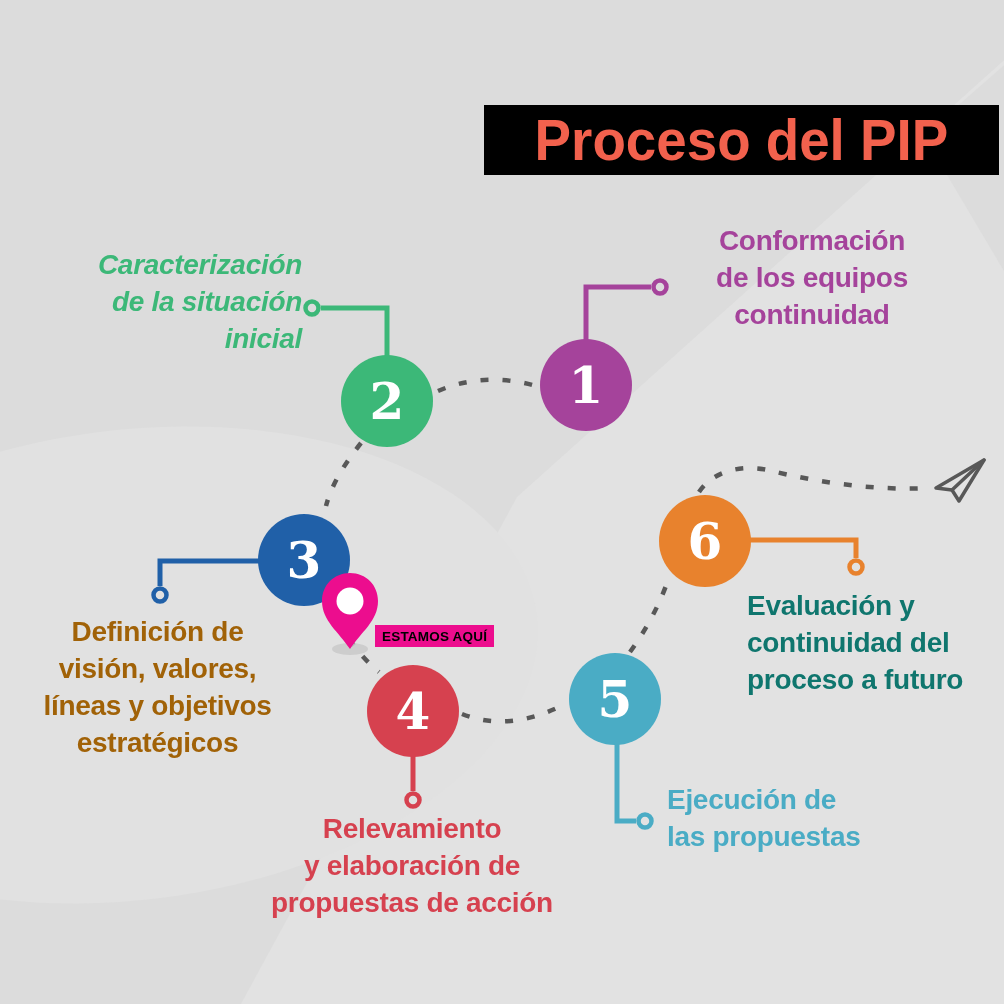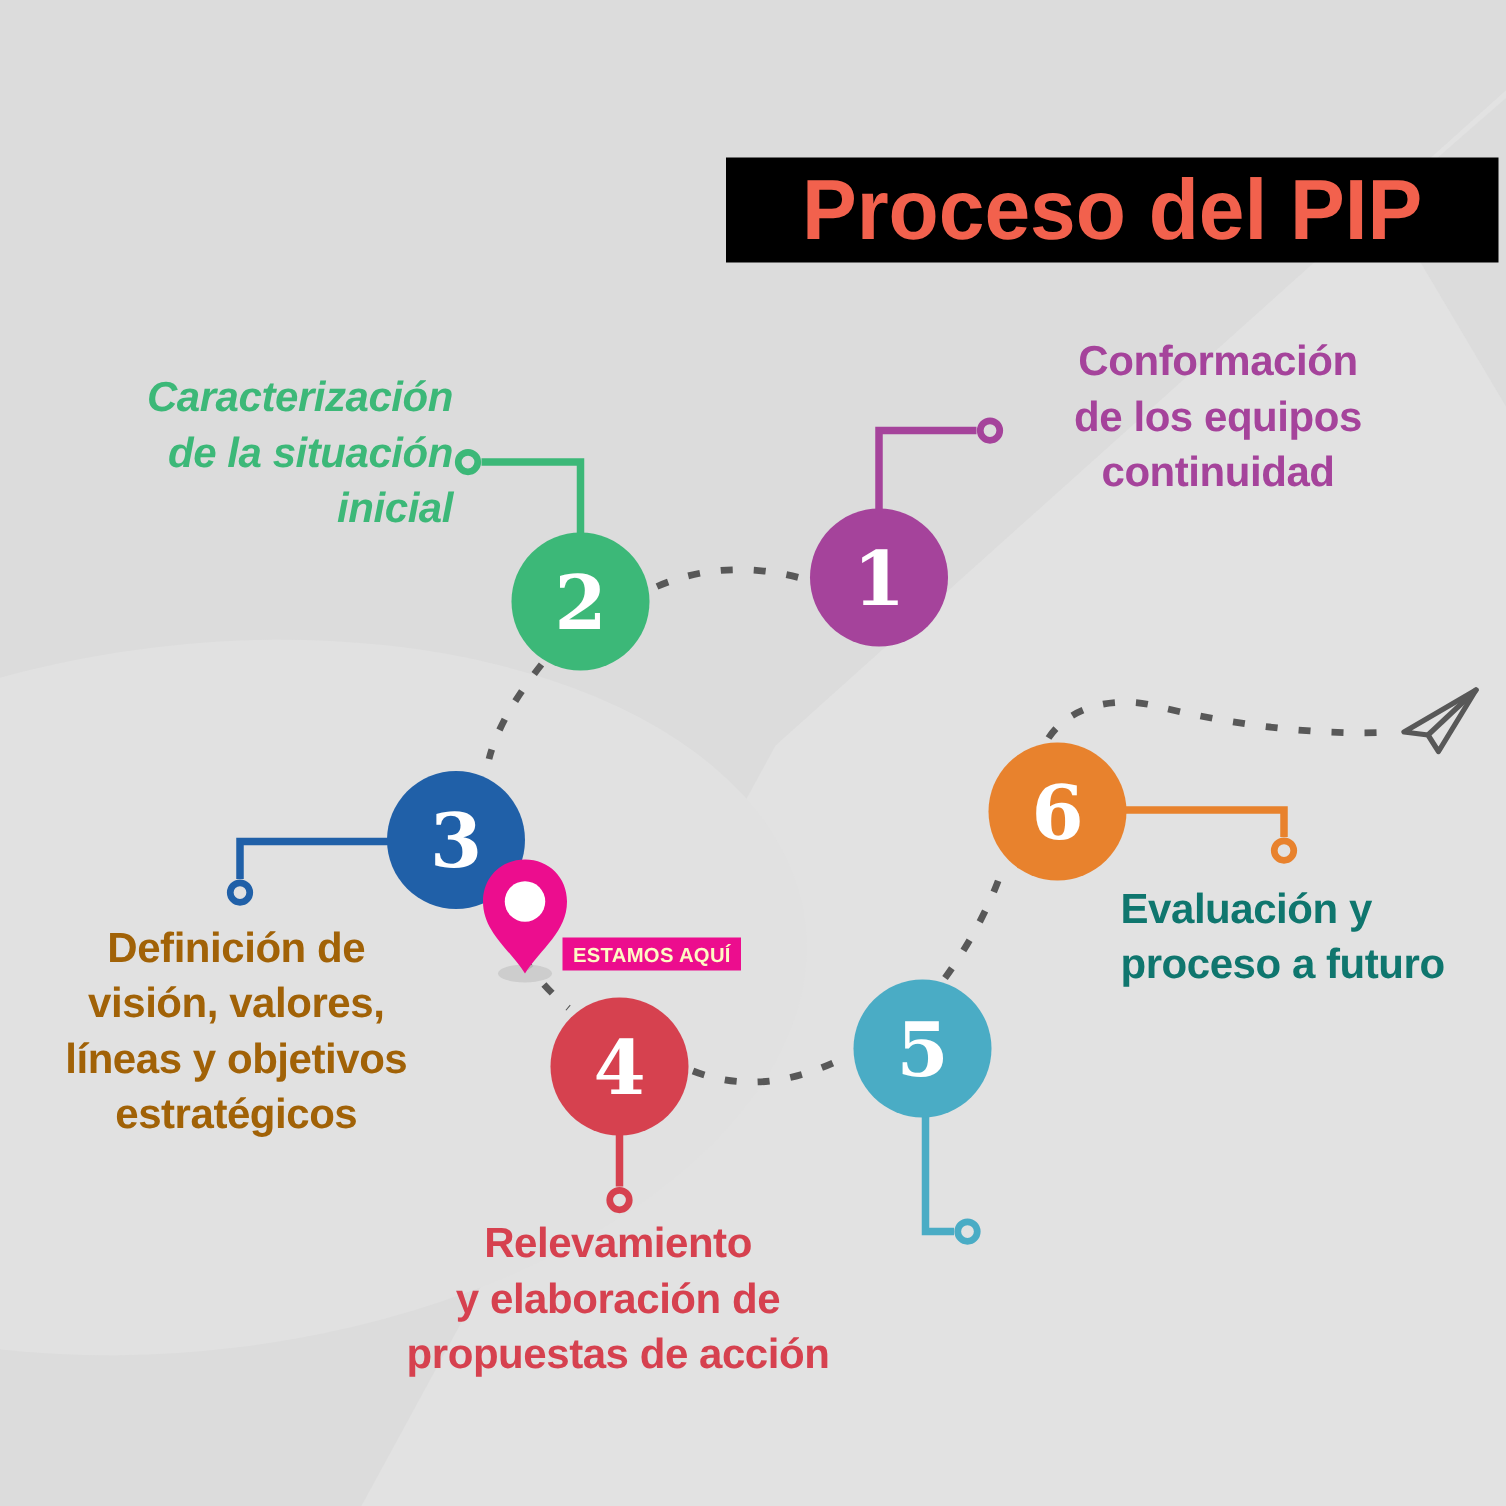--- a/index.html
+++ b/index.html
@@ -60,21 +60,21 @@
   .l1{left:692px;top:222px;width:240px;text-align:center;color:#a5439b;}
   .l2{left:30px;top:246px;width:272px;text-align:right;color:#3cb878;font-style:italic;}
   .l3{left:30px;top:613px;width:255px;text-align:center;color:#a16207;}
   .l4{left:262px;top:810px;width:300px;text-align:center;color:#d6414f;}
   .l5{left:667px;top:781px;width:240px;text-align:left;color:#4aacc5;}
   .l6{left:747px;top:587px;width:240px;text-align:left;color:#0f766e;}
 
   
   .here-badge{
     position:absolute;left:375px;top:625px;height:22px;z-index:4;
-    background:#ec0d8e;color:#fef9c3;font-size:13.5px;font-weight:bold;
+    background:#ec0d8e;color:#000000;font-size:13.5px;font-weight:bold;
     display:flex;align-items:center;padding:0 7px;letter-spacing:.2px;
     white-space:nowrap;
   }
 </style>
 </head>
 <body>
 
 <div class="stage">
 
   <div class="bg-wedge"></div>
@@ -162,22 +162,27 @@
     <div>Definición de</div>
     <div>visión, valores,</div>
     <div>líneas y objetivos</div>
     <div>estratégicos</div>
   </div>
   <div class="step-label l4">
     <div>Relevamiento</div>
     <div>y elaboración de</div>
     <div>propuestas de acción</div>
   </div>
+  <div class="step-label l5">
+    <div>Ejecución de</div>
+    <div>las propuestas</div>
+  </div>
   <div class="step-label l6">
     <div>Evaluación y</div>
+    <div>continuidad del</div>
     <div>proceso a futuro</div>
   </div>
 
   <svg class="layer over" width="1004" height="1004" viewBox="0 0 1004 1004">
     <ellipse cx="350" cy="649" rx="18" ry="6" fill="#c9c9c9" opacity="0.85"></ellipse>
     <path d="M 350 649 C 339 632 322 621 322 601 C 322 585 334 573 350 573 C 366 573 378 585 378 601 C 378 621 361 632 350 649 Z" fill="#ec0d8e"></path>
     <circle cx="350" cy="601" r="13.5" fill="#ffffff"></circle>
   </svg>
 
   <div class="here-badge">

